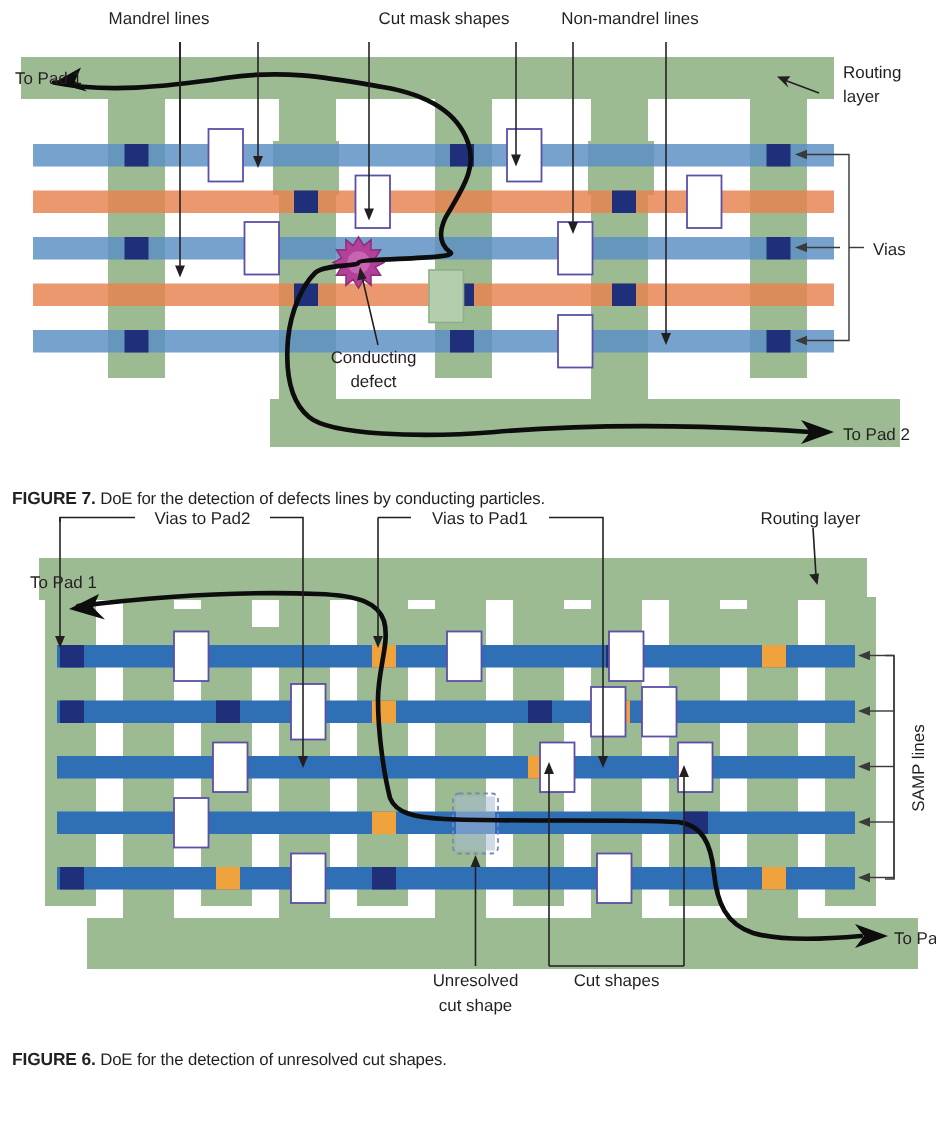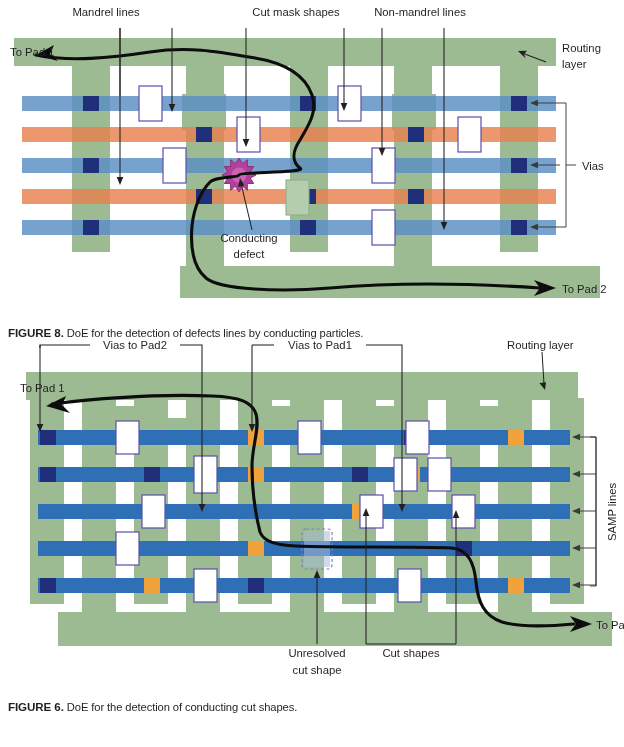--- a/index.html
+++ b/index.html
@@ -172,21 +172,21 @@
       <text class="lbl" x="562" y="68">layer</text>
       <text class="lbl" x="10" y="56">To Pad 1</text>
       <text class="lbl" x="562" y="293">To Pad 2</text>
       <text class="lbl" x="582" y="170">Vias</text>
       <text class="lbl" x="249" y="242" text-anchor="middle">Conducting</text>
       <text class="lbl" x="249" y="258" text-anchor="middle">defect</text>
     </svg>
   </div>
 
   <div class="caption" id="cap5">
-    <span class="cap-num">FIGURE 8.</span><span> DoE for the detection of defects lines by conducting particles.</span>
+    <span class="cap-num">FIGURE 7.</span><span> DoE for the detection of defects lines by conducting particles.</span>
   </div>
 
   <div class="fig" id="figure6">
     <svg class="canvas" width="624" height="330" viewBox="0 0 624 330" xmlns="http://www.w3.org/2000/svg">
 
       <rect x="14" y="38" width="552" height="28" fill="#9cbb93"></rect>
 
       <g fill="#9cbb93">
         <rect x="18" y="64" width="34" height="206"></rect>
         <rect x="70" y="64" width="34" height="206"></rect>
@@ -340,16 +340,16 @@
       <text class="lbl" x="305" y="323" text-anchor="middle">Unresolved</text>
       <text class="lbl" x="399" y="323" text-anchor="middle">Cut shapes</text>
     </svg>
 
     <svg class="canvas" width="624" height="360" viewBox="0 0 624 360" style="pointer-events:none;">
       <text class="lbl" x="305" y="340" text-anchor="middle">cut shape</text>
     </svg>
   </div>
 
   <div class="caption" id="cap6">
-    <span class="cap-num">FIGURE 6.</span><span> DoE for the detection of conducting cut shapes.</span>
+    <span class="cap-num">FIGURE 6.</span><span> DoE for the detection of unresolved cut shapes.</span>
   </div>
 
 </div>
 
 </body></html>

